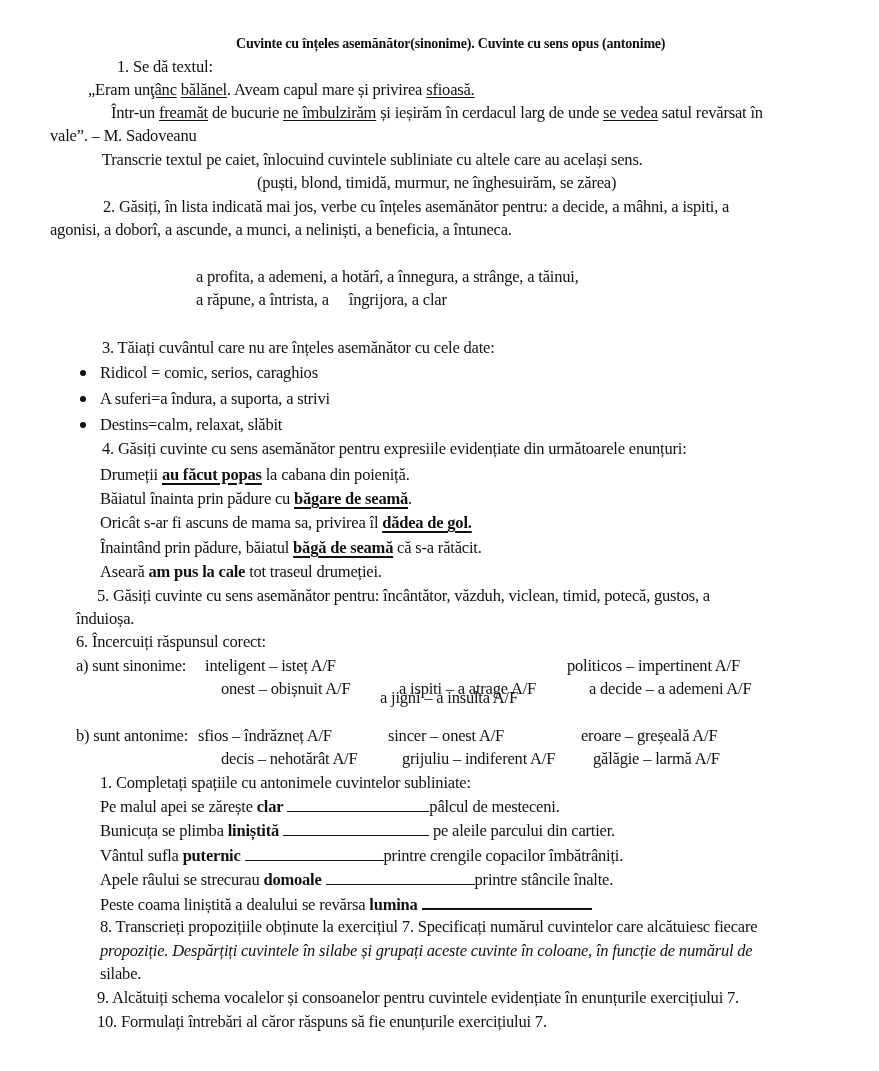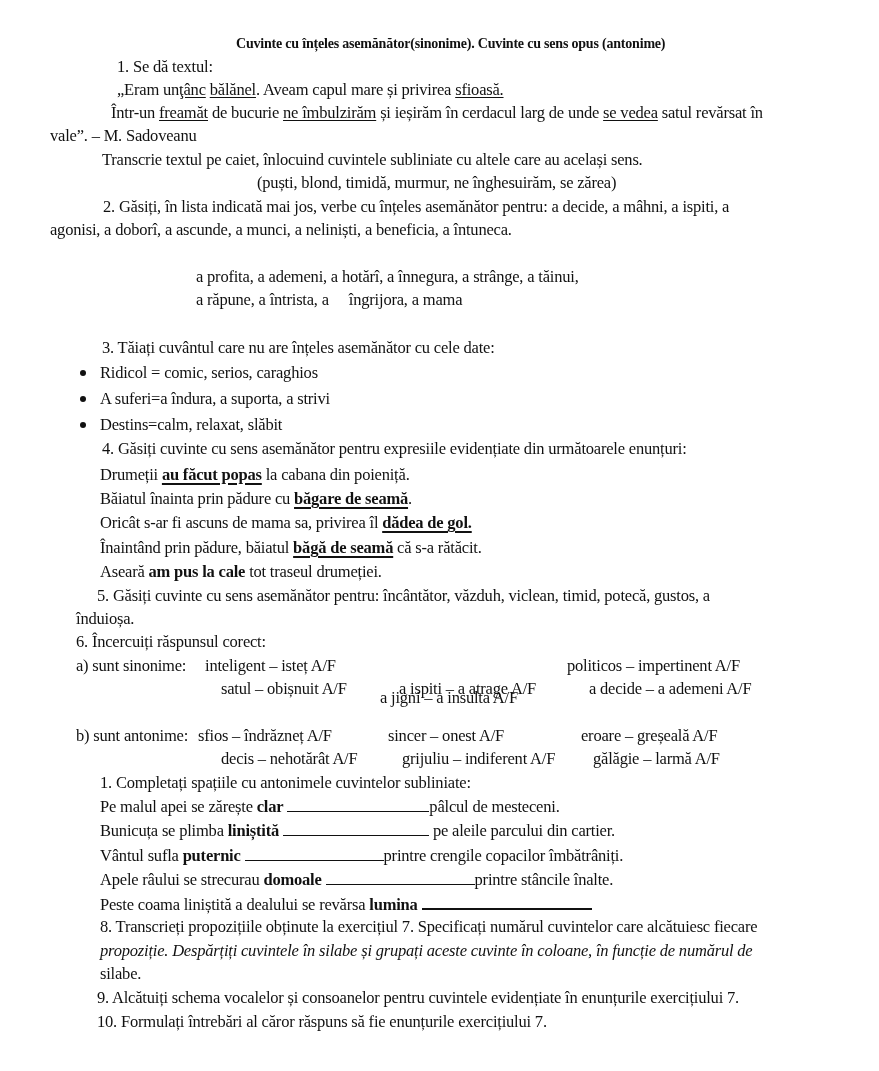--- a/index.html
+++ b/index.html
@@ -18,35 +18,35 @@
   .title { font-weight:bold; font-size:14px; }
 </style>
 </head>
 <body>
 
 <div>
 
   <div class="ln title" style="left:236px; top:34px;">Cuvinte cu înțeles asemănător(sinonime). Cuvinte cu sens opus (antonime)</div>
 
   <div class="ln" style="left:117px; top:57px;">1. Se dă textul:</div>
-  <div class="ln" style="left:117px; top:80px;">
+  <div class="ln" style="left:88px; top:80px;">
     <span>„Eram un</span><u>ţânc</u><span> </span><u>bălănel</u><span>. Aveam capul mare și privirea </span><u>sfioasă.</u>
   </div>
   <div class="ln" style="left:111px; top:103px;">
     <span>Într-un </span><u>freamăt</u><span> de bucurie </span><u>ne îmbulzirăm</u><span> și ieșirăm în cerdacul larg de unde </span><u>se vedea</u><span> satul revărsat în</span>
   </div>
   <div class="ln" style="left:50px; top:126px;">vale”. – M. Sadoveanu</div>
   <div class="ln" style="left:102px; top:150px;">Transcrie textul pe caiet, înlocuind cuvintele subliniate cu altele care au același sens.</div>
   <div class="ln" style="left:257px; top:173px;">(puști, blond, timidă, murmur, ne înghesuirăm, se zărea)</div>
 
   <div class="ln" style="left:103px; top:197px;">2. Găsiți, în lista indicată mai jos,  verbe cu înțeles asemănător pentru: a decide, a mâhni, a ispiti, a</div>
   <div class="ln" style="left:50px; top:220px;">agonisi, a doborî, a ascunde, a munci, a neliniști, a beneficia, a întuneca.</div>
   <div class="ln" style="left:196px; top:267px;">a profita, a ademeni, a hotărî, a înnegura, a strânge, a tăinui,</div>
   <div class="ln" style="left:196px; top:290px;">
-    <span>a răpune, a întrista, a</span><span style="display:inline-block;width:20px;"></span><span>îngrijora, a mama</span>
+    <span>a răpune, a întrista, a</span><span style="display:inline-block;width:20px;"></span><span>îngrijora, a clar</span>
   </div>
 
   <div class="ln" style="left:102px; top:338px;">3. Tăiați cuvântul care nu are înțeles asemănător cu cele date:</div>
   <span class="bullet" style="left:80px; top:370px;"></span>
   <div class="ln" style="left:100px; top:363px;">Ridicol = comic, serios, caraghios</div>
   <span class="bullet" style="left:80px; top:396px;"></span>
   <div class="ln" style="left:100px; top:389px;">A suferi=a îndura, a suporta, a strivi</div>
   <span class="bullet" style="left:80px; top:422px;"></span>
   <div class="ln" style="left:100px; top:415px;">Destins=calm, relaxat, slăbit</div>
 
@@ -68,21 +68,21 @@
   </div>
 
   <div class="ln" style="left:97px; top:586px;">5. Găsiți cuvinte cu sens asemănător pentru: încântător, văzduh, viclean, timid, potecă, gustos, a</div>
   <div class="ln" style="left:76px; top:609px;">înduioșa.</div>
 
   <div class="ln" style="left:76px; top:632px;">6. Încercuiți răspunsul corect:</div>
   <div class="ln" style="left:76px; top:656px;">a) sunt sinonime:</div>
   <div class="ln" style="left:205px; top:656px;">inteligent – isteț A/F</div>
   <div class="ln" style="left:380px; top:656px;margin-top:32px;">a jigni – a insulta A/F</div>
   <div class="ln" style="left:567px; top:656px;">politicos – impertinent A/F</div>
-  <div class="ln" style="left:221px; top:679px;">satul – obișnuit A/F</div>
+  <div class="ln" style="left:221px; top:679px;">onest – obișnuit A/F</div>
   <div class="ln" style="left:399px; top:679px;">a ispiti – a atrage A/F</div>
   <div class="ln" style="left:589px; top:679px;">a decide – a ademeni A/F</div>
 
   <div class="ln" style="left:76px; top:726px;">b) sunt antonime:</div>
   <div class="ln" style="left:198px; top:726px;">sfios – îndrăzneț A/F</div>
   <div class="ln" style="left:388px; top:726px;">sincer – onest A/F</div>
   <div class="ln" style="left:581px; top:726px;">eroare – greșeală A/F</div>
   <div class="ln" style="left:221px; top:749px;">decis – nehotărât A/F</div>
   <div class="ln" style="left:402px; top:749px;text-align:center;">grijuliu – indiferent A/F</div>
   <div class="ln" style="left:593px; top:749px;">gălăgie – larmă A/F</div>

